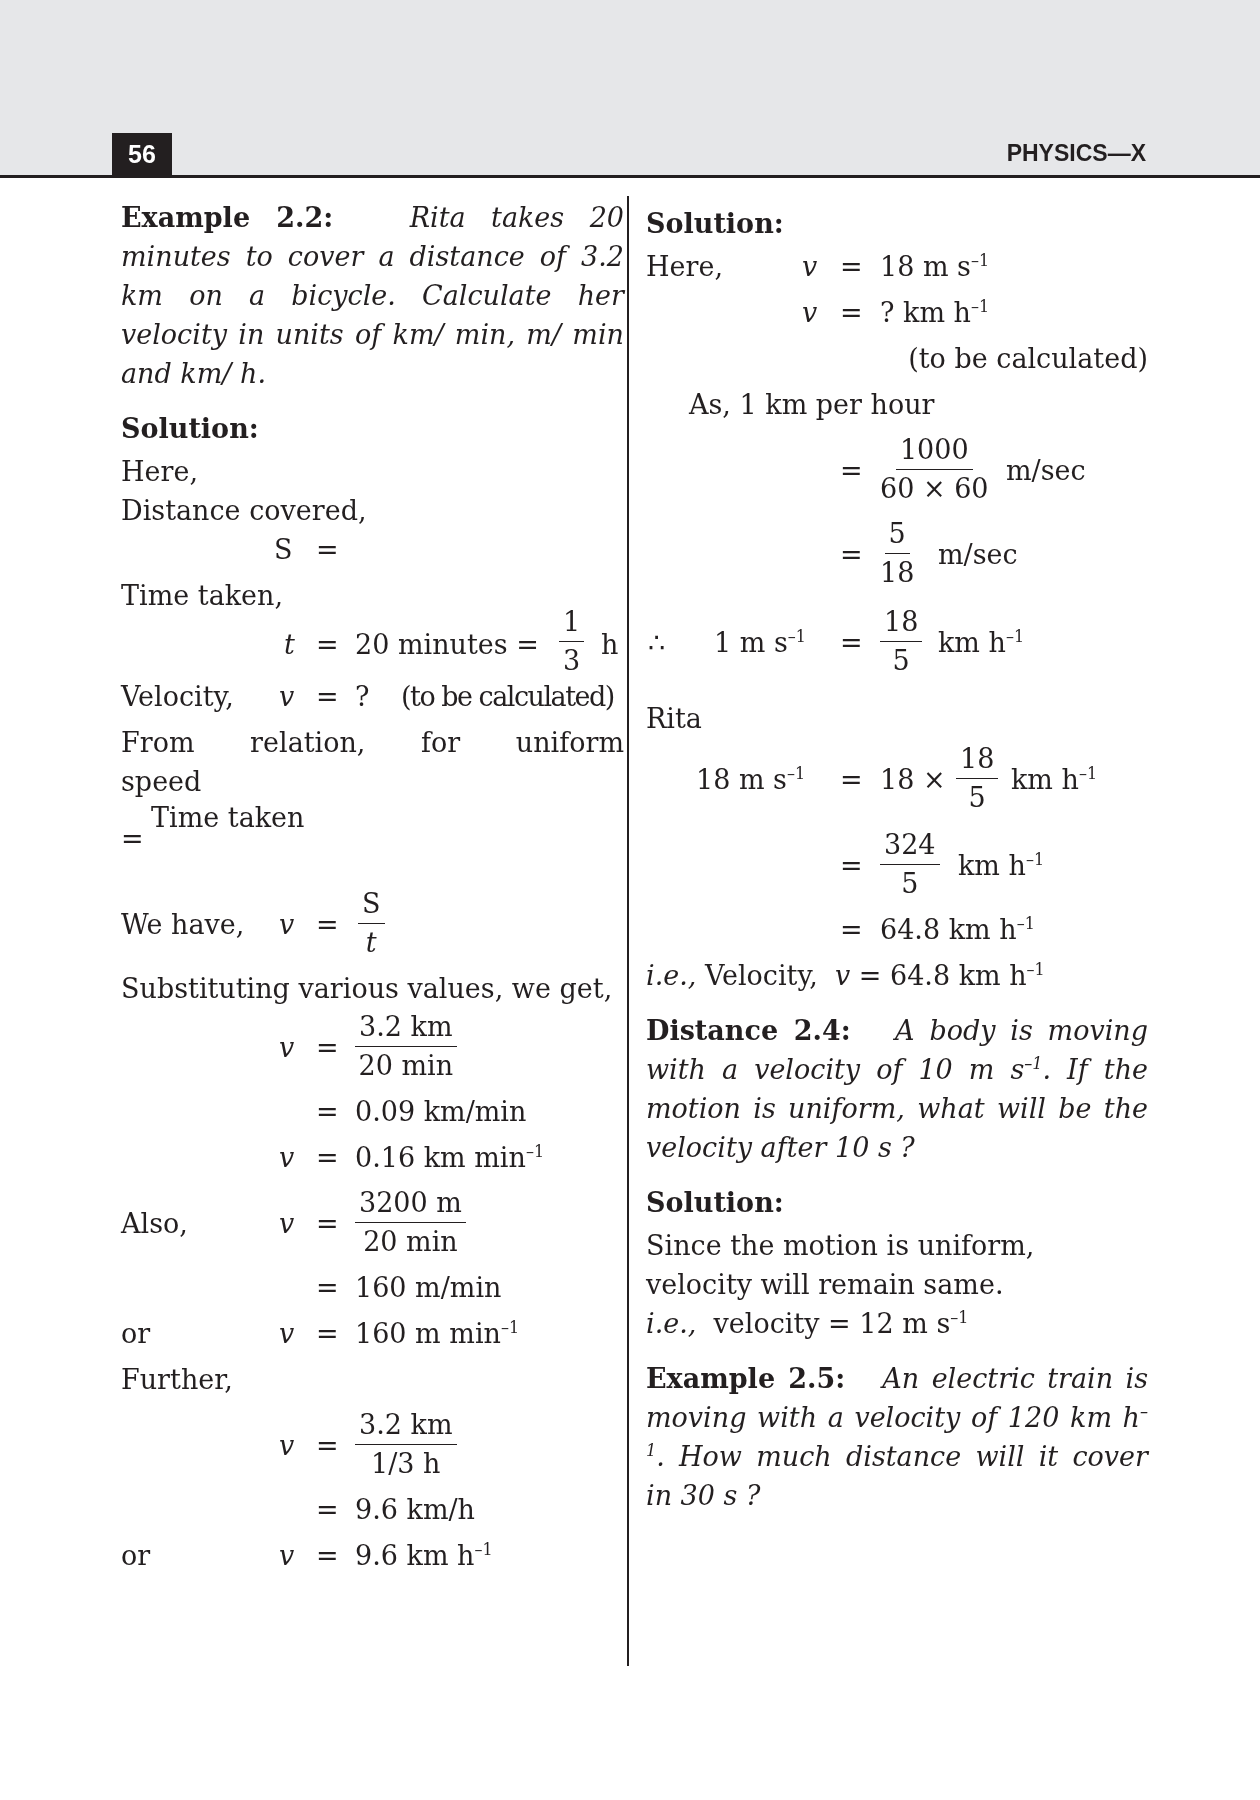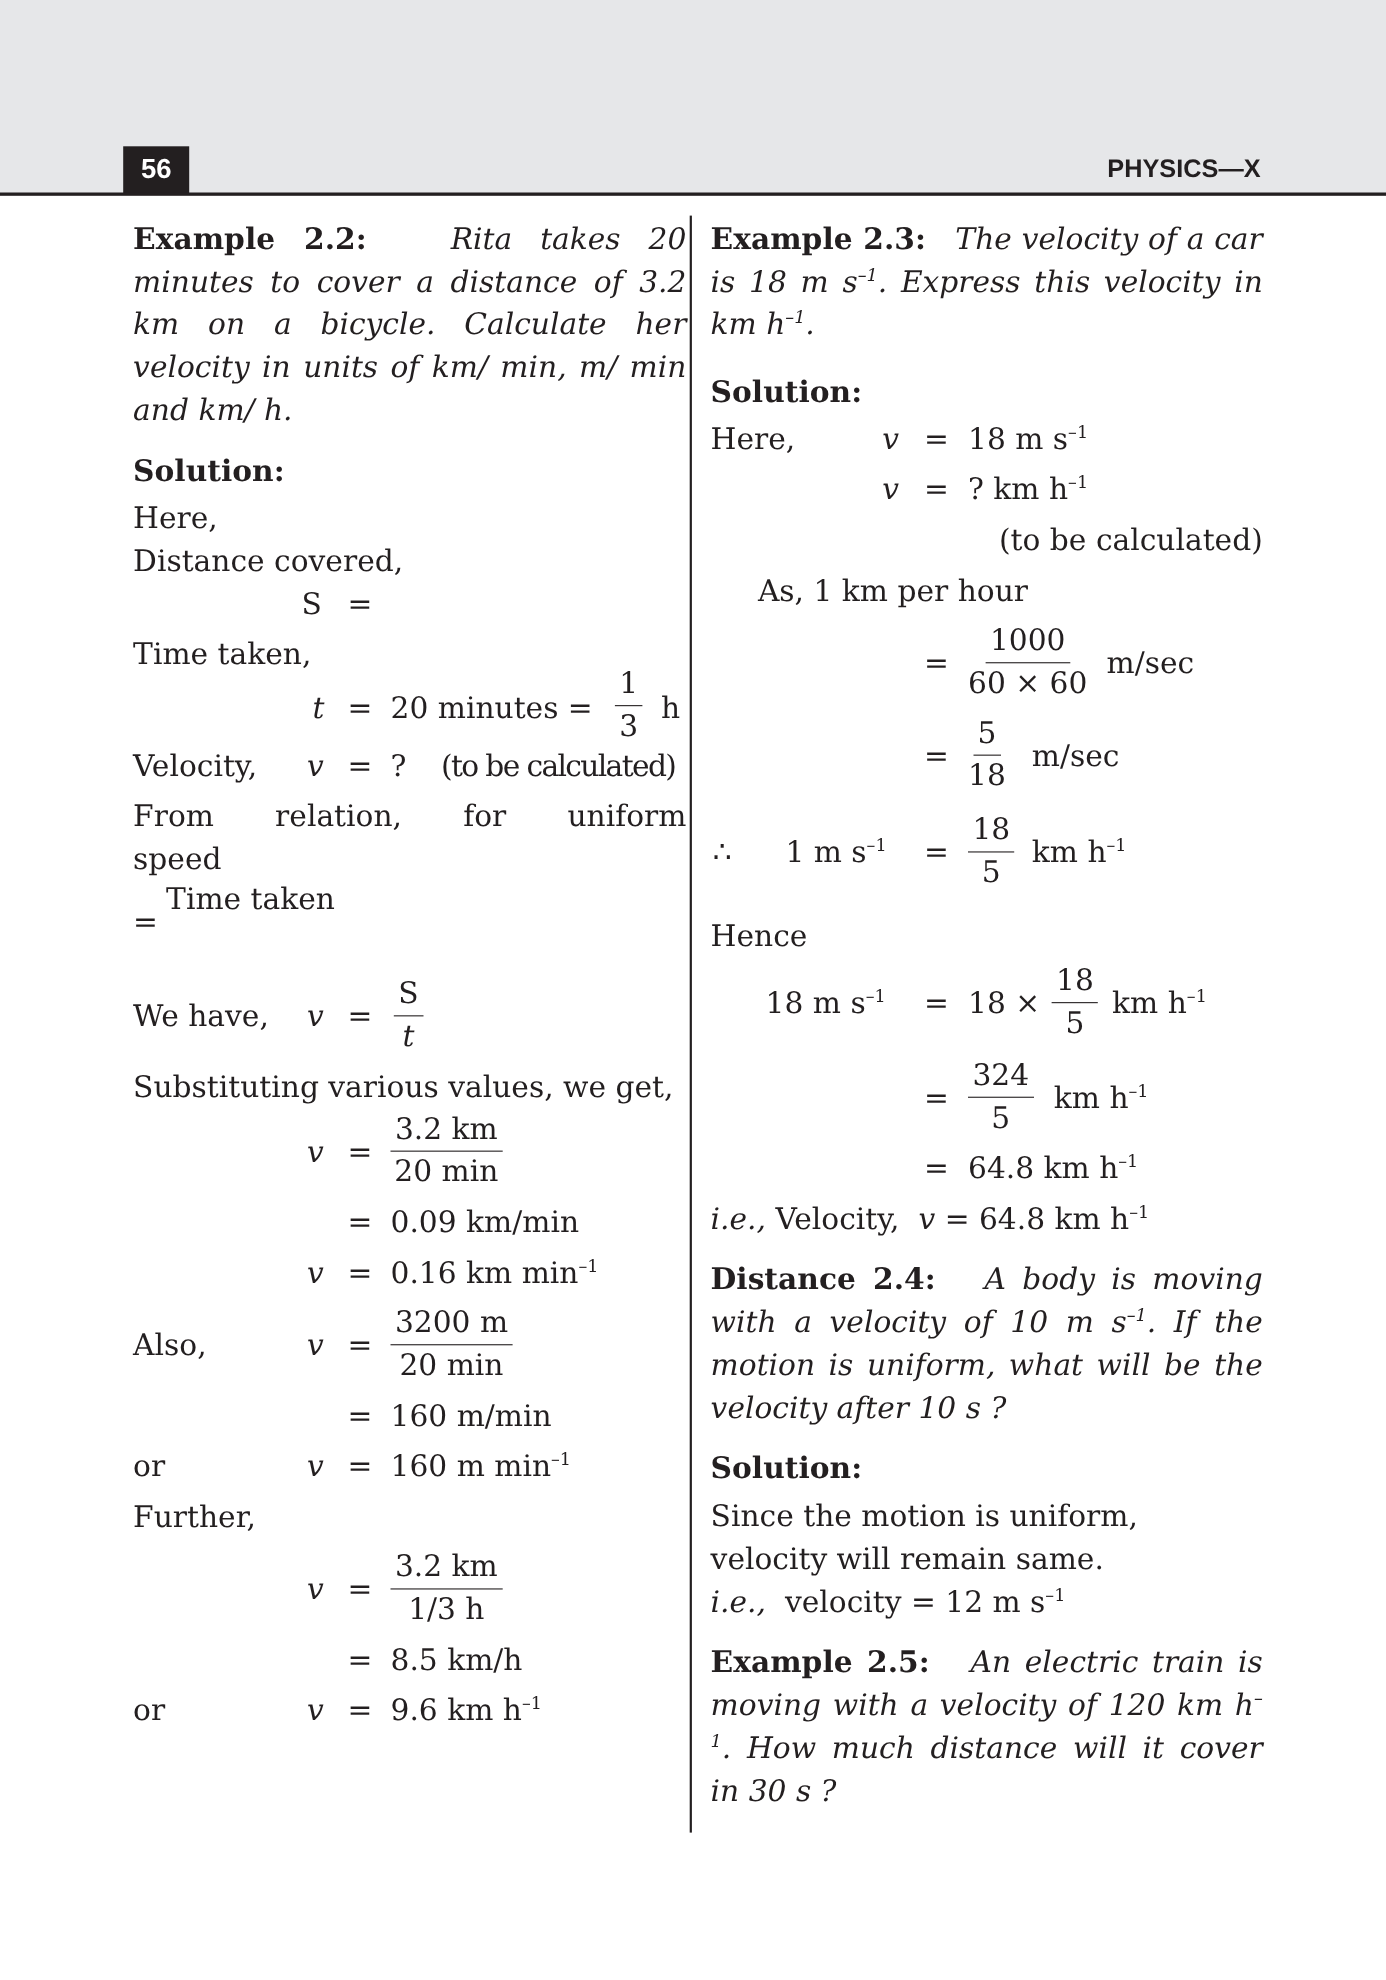--- a/index.html
+++ b/index.html
@@ -121,32 +121,31 @@
   <div class="ln" style="height:84px">
     <span class="var" style="left:158px;top:20px">v</span>
     <span style="left:195px;top:20px">=</span>
     <span class="frac" style="left:234px;top:0">
         <span class="num">3.2 km</span>
         <span>1/3 h</span>
       </span>
   </div>
   <div class="ln">
     <span style="left:195px">=</span>
-    <span style="left:234px">8.5 km/h</span>
+    <span style="left:234px">9.6 km/h</span>
   </div>
   <div class="ln">
     <span style="left:0">or</span>
     <span class="var" style="left:158px">v</span>
     <span style="left:195px">=</span>
     <span style="left:234px"><span>9.6 km h</span><sup>–1</sup></span>
   </div>
 </div>
 
 <div class="col right">
-  <p class="ex" style="margin-bottom:22px"><b>Example 2.3:</b>&nbsp;&nbsp; <i><span>The velocity of a car is 18 m s</span><sup>–1</sup><span>. Express this velocity in km h</span><sup>–1</sup><span>.</span></i></p>
   <p class="sol">Solution:</p>
   <div class="ln">
     <span style="left:0">Here,</span>
     <span class="var" style="left:156px">v</span>
     <span style="left:194px">=</span>
     <span style="left:234px"><span>18 m s</span><sup>–1</sup></span>
   </div>
   <div class="ln">
     <span class="var" style="left:156px">v</span>
     <span style="left:194px">=</span>
@@ -177,21 +176,21 @@
   <div class="ln" style="height:96px">
     <span style="left:2px;top:20px">∴</span>
     <span style="left:68px;top:20px"><span>1 m s</span><sup>–1</sup></span>
     <span style="left:194px;top:20px">=</span>
     <span class="frac" style="left:234px;top:0">
         <span class="num">18</span>
         <span>5</span>
       </span>
     <span style="left:292px;top:20px"><span>km h</span><sup>–1</sup></span>
   </div>
-  <p class="p">Hence</p>
+  <p class="p">Rita</p>
   <div class="ln" style="height:88px">
     <span style="left:50px;top:22px"><span>18 m s</span><sup>–1</sup></span>
     <span style="left:194px;top:22px">=</span>
     <span style="left:234px;top:22px">18 ×</span>
     <span class="frac" style="left:310px;top:2px">
         <span class="num">18</span>
         <span>5</span>
       </span>
     <span style="left:365px;top:22px"><span>km h</span><sup>–1</sup></span>
   </div>

